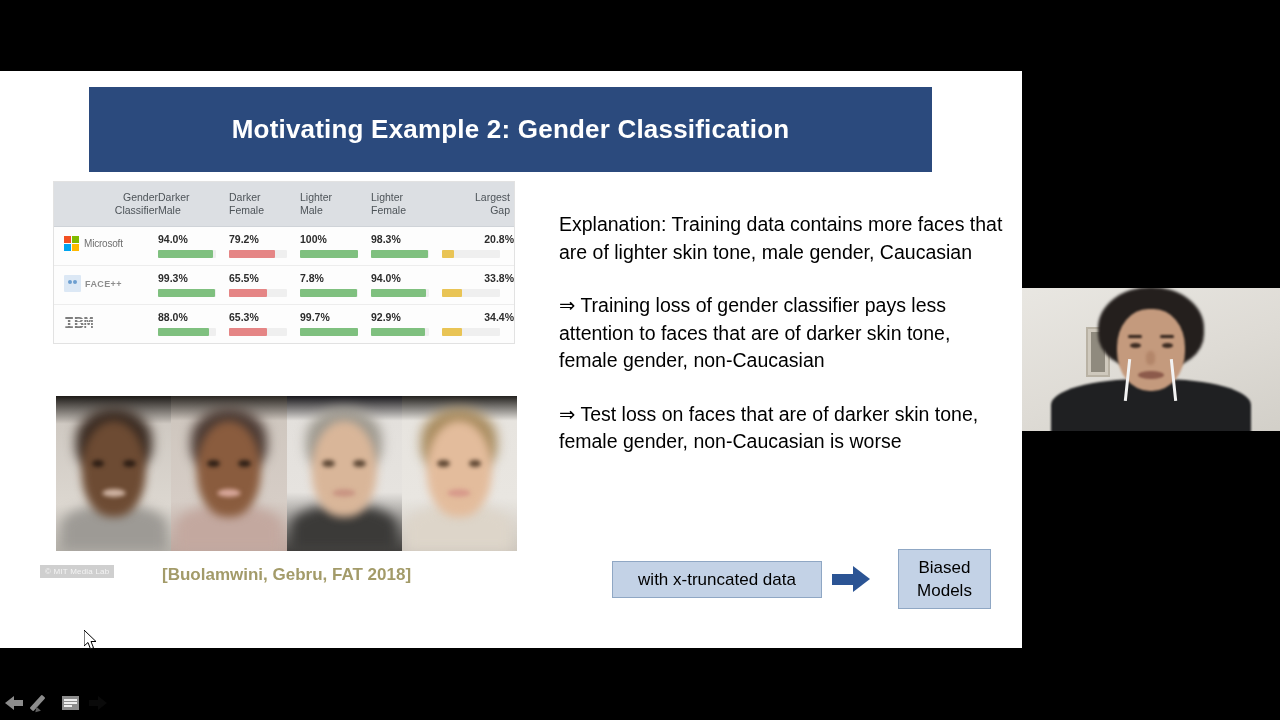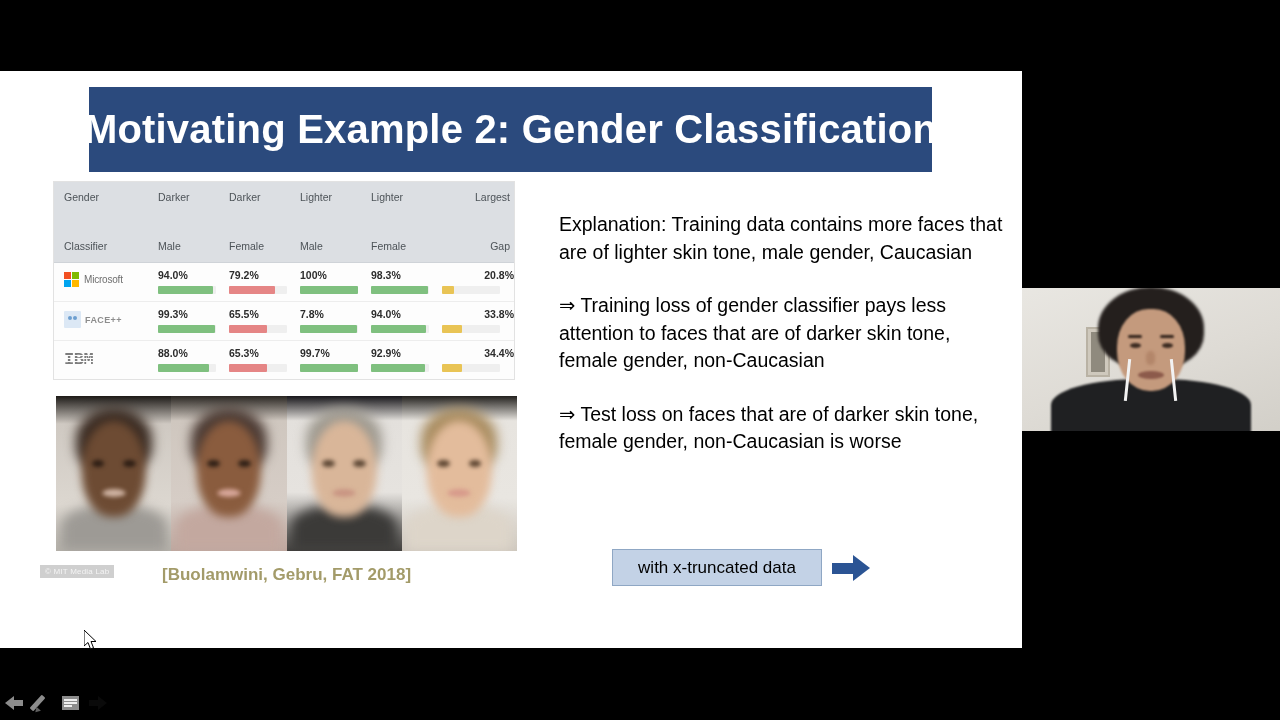--- a/index.html
+++ b/index.html
@@ -17,40 +17,40 @@
   }
 
   
   .title-bar {
     position: absolute; left: 89px; top: 16px;
     width: 843px; height: 85px;
     background: #2b4a7d;
     display: flex; align-items: center; justify-content: center;
   }
   .title-text {
-    color: #ffffff; font-size: 40px; font-weight: bold;
+    color: #ffffff; font-size: 26px; font-weight: bold;
     letter-spacing: .2px; white-space: nowrap;
   }
 
   
   .table-wrap {
     position: absolute; left: 53px; top: 110px;
     width: 462px; background: #fdfdfd;
     border: 1px solid #e2e2e2;
   }
   .trow { display: flex; align-items: flex-start; border-bottom: 1px solid #ededed; }
   .trow:last-child { border-bottom: none; }
   .thead { background: #dcdfe3; border-bottom: 1px solid #cfd3d8; }
-  .cell-label { width: 104px; padding: 8px 0 16px 10px; }
+  .cell-label { width: 104px; padding: 8px 0 16px 10px; text-align: right; }
   .cell-data  { width: 71px; padding: 8px 4px 8px 0; }
   .cell-data.gap { width: 72px; text-align: right; }
   .thead .cell-label, .thead .cell-data {
     color: #4d5358; font-size: 10.5px; line-height: 13px; padding-top: 9px; padding-bottom: 9px;
   }
-  .hdr-l2 { display: block; margin-top: 36px; }
+  .hdr-l2 { display: block; }
   .val { font-size: 10.5px; font-weight: bold; color: #2c2c2c; line-height: 12px; }
   .track { margin-top: 5px; height: 8px; width: 58px; background: #efefef; border-radius: 1px; }
   .fill  { height: 8px; border-radius: 1px; }
   .fill.green  { background: #7fc07f; }
   .fill.red    { background: #e58585; }
   .fill.yellow { background: #e9c455; }
   .row-body { padding: 6px 0 7px 0; }
 
   
   .brandbox { width: 104px; padding: 9px 0 9px 10px; display: flex; align-items: center; height: 100%; }
@@ -369,20 +369,24 @@
     </div>
 
     <div class="flow">
       <div class="fbox one">
         <div>with x-truncated data</div>
       </div>
       <div class="arrow">
         <span class="shaft"></span>
           <span class="head"></span>
       </div>
+      <div class="fbox two">
+        <div>Biased</div>
+        <div>Models</div>
+      </div>
     </div>
 
     <div class="toolbar">
       <div class="tb-ico">
         <span class="ic-back"></span>
           <span class="ic-back-tail"></span>
       </div>
       <div class="tb-ico">
         <span class="ic-pencil"></span>
           <span class="ic-pencil-tip"></span>

